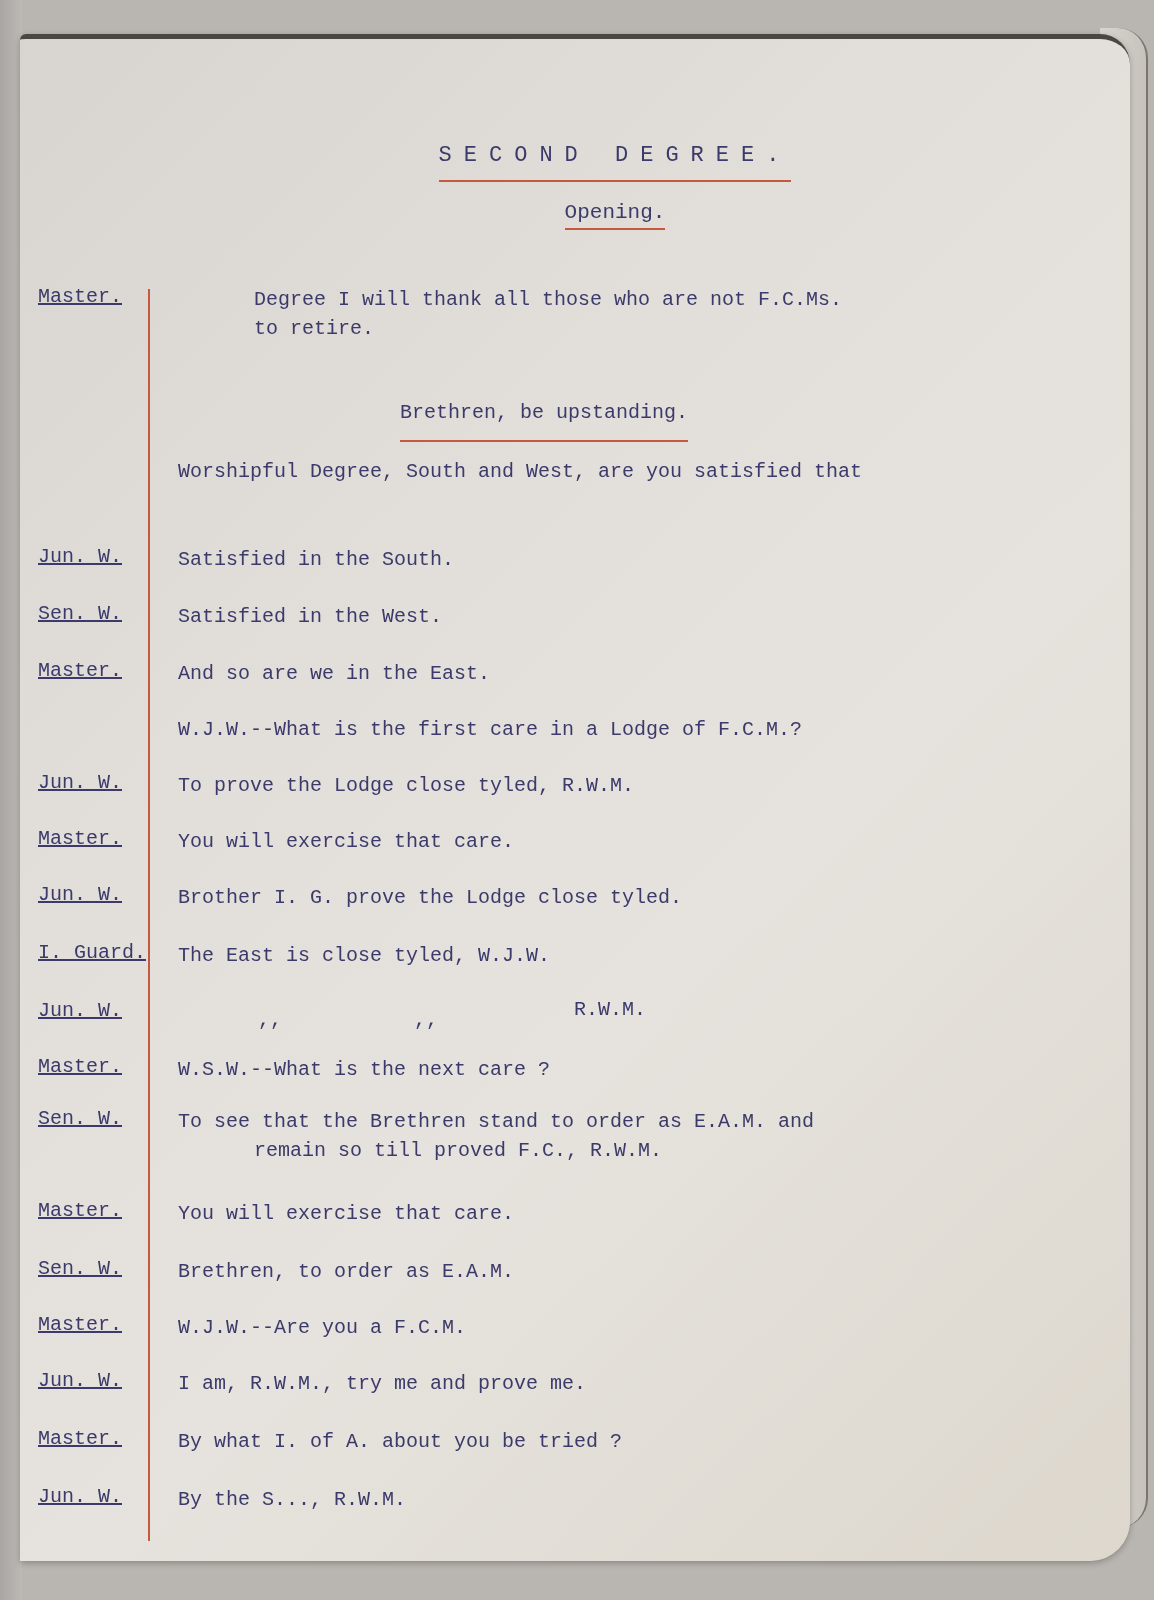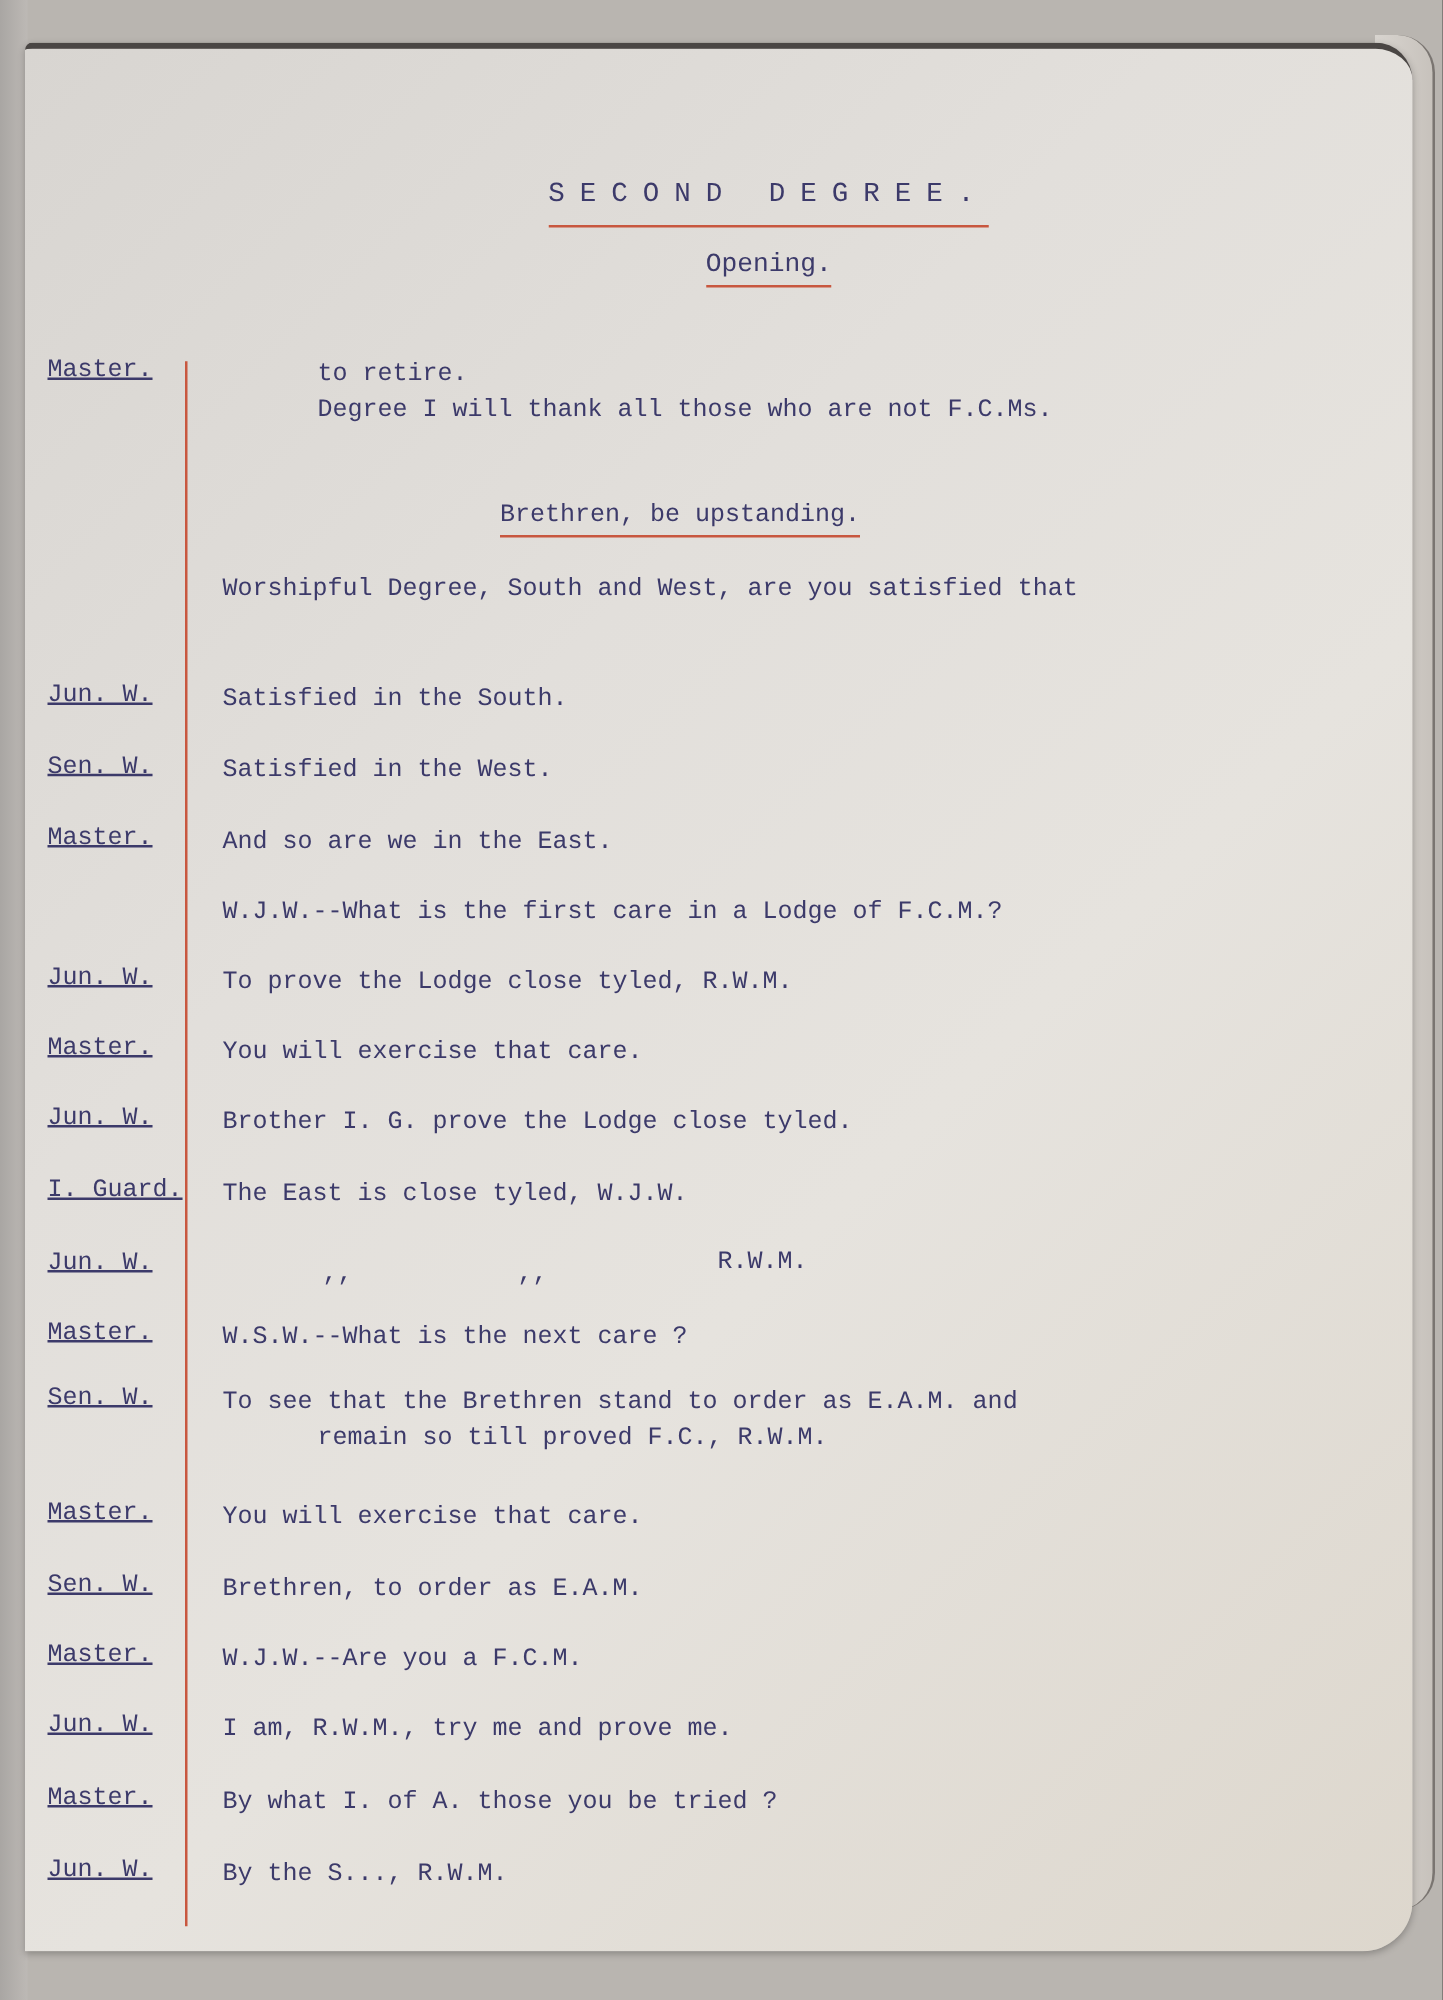--- a/index.html
+++ b/index.html
@@ -43,40 +43,40 @@
   .margin-rule {
     position:absolute; left:128px; top:250px; width:2px; height:1252px;
     background:#c8573f;
   }
   .row { position:absolute; left:0; width:1110px; color:#3c3a6a; font-size:20px; }
   .speaker { position:absolute; left:18px; width:110px;text-decoration:underline; }
   .speech { position:absolute; left:158px; width:900px; line-height:29px; }
   .speech .indent { display:block; padding-left:76px; }
   .center-head {
     position:absolute; left:380px; top:0;
-    border-bottom:2px solid #c8573f; padding-bottom:4px;
+    border-bottom:2px solid #c8573f; padding-bottom:16px;
   }
   .ditto { display:inline-block; }
 </style>
 </head>
 <body>
 
 <div class="backdrop-left"></div>
 <div class="page-stack"></div>
 
 <div class="page">
   <div class="title"><span>SECOND DEGREE.</span></div>
   <div class="subtitle"><span>Opening.</span></div>
   <div class="margin-rule"></div>
 
   <div class="row" style="top:246px">
     <div class="speaker">Master.</div>
     <div class="speech">
+      <span class="indent">Degree I will thank all those who are not F.C.Ms.</span>
       <span class="indent">to retire.</span>
-      <span class="indent">Degree I will thank all those who are not F.C.Ms.</span>
     </div>
   </div>
 
   <div class="row" style="top:362px">
     <div class="center-head">Brethren, be upstanding.</div>
   </div>
 
   <div class="row" style="top:418px">
     <div class="speech">
       <span>Worshipful Degree, South and West, are you satisfied that</span>
@@ -159,20 +159,20 @@
     <div class="speech">W.J.W.--Are you a F.C.M.</div>
   </div>
 
   <div class="row" style="top:1330px">
     <div class="speaker">Jun. W.</div>
     <div class="speech">I am, R.W.M., try me and prove me.</div>
   </div>
 
   <div class="row" style="top:1388px">
     <div class="speaker">Master.</div>
-    <div class="speech">By what I. of A. those you be tried ?</div>
+    <div class="speech">By what I. of A. about you be tried ?</div>
   </div>
 
   <div class="row" style="top:1446px">
     <div class="speaker">Jun. W.</div>
     <div class="speech">By the S..., R.W.M.</div>
   </div>
 </div>
 
 </body></html>

